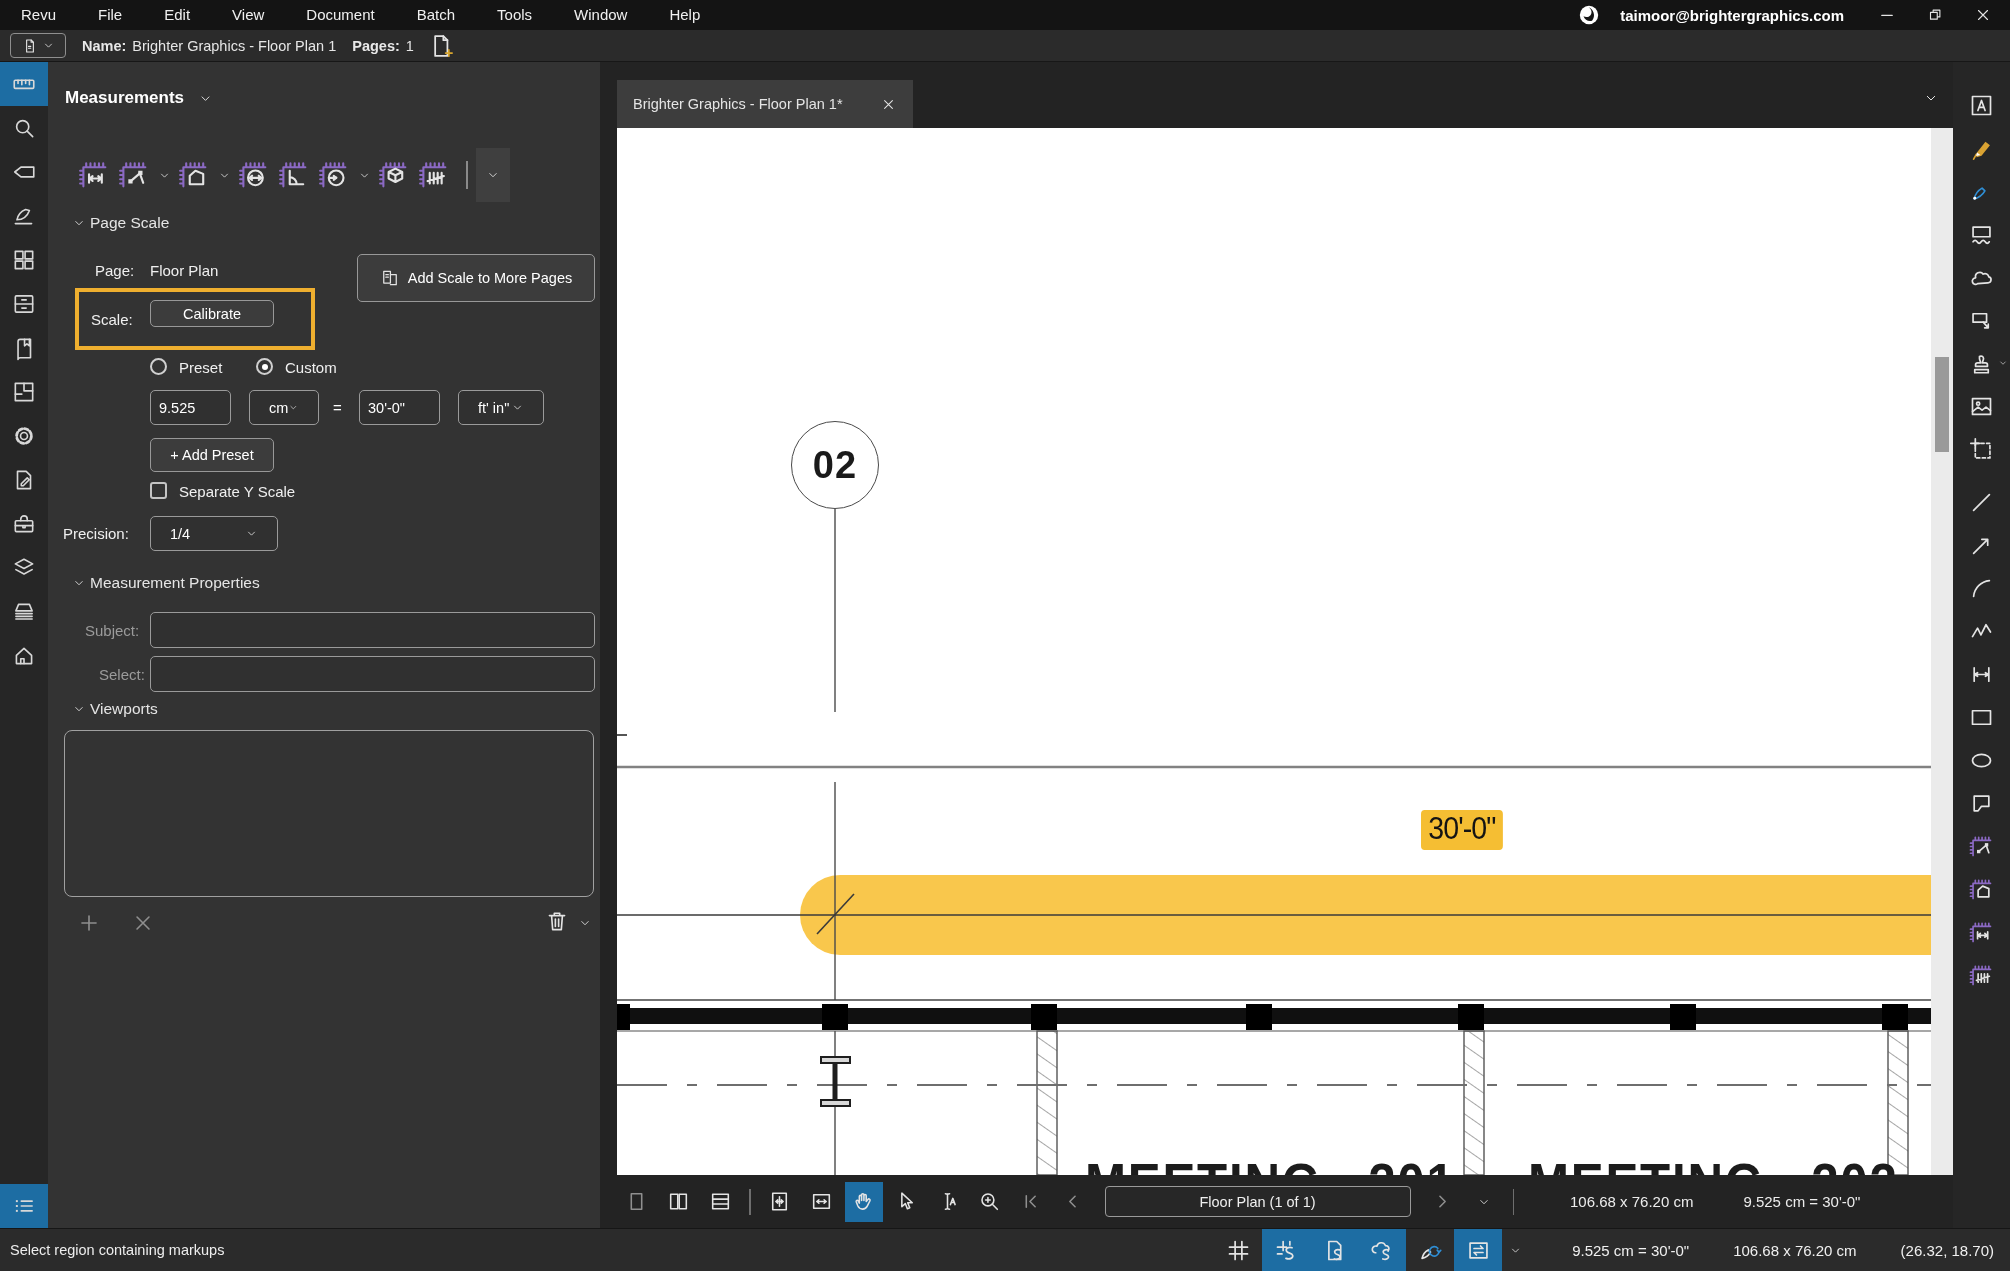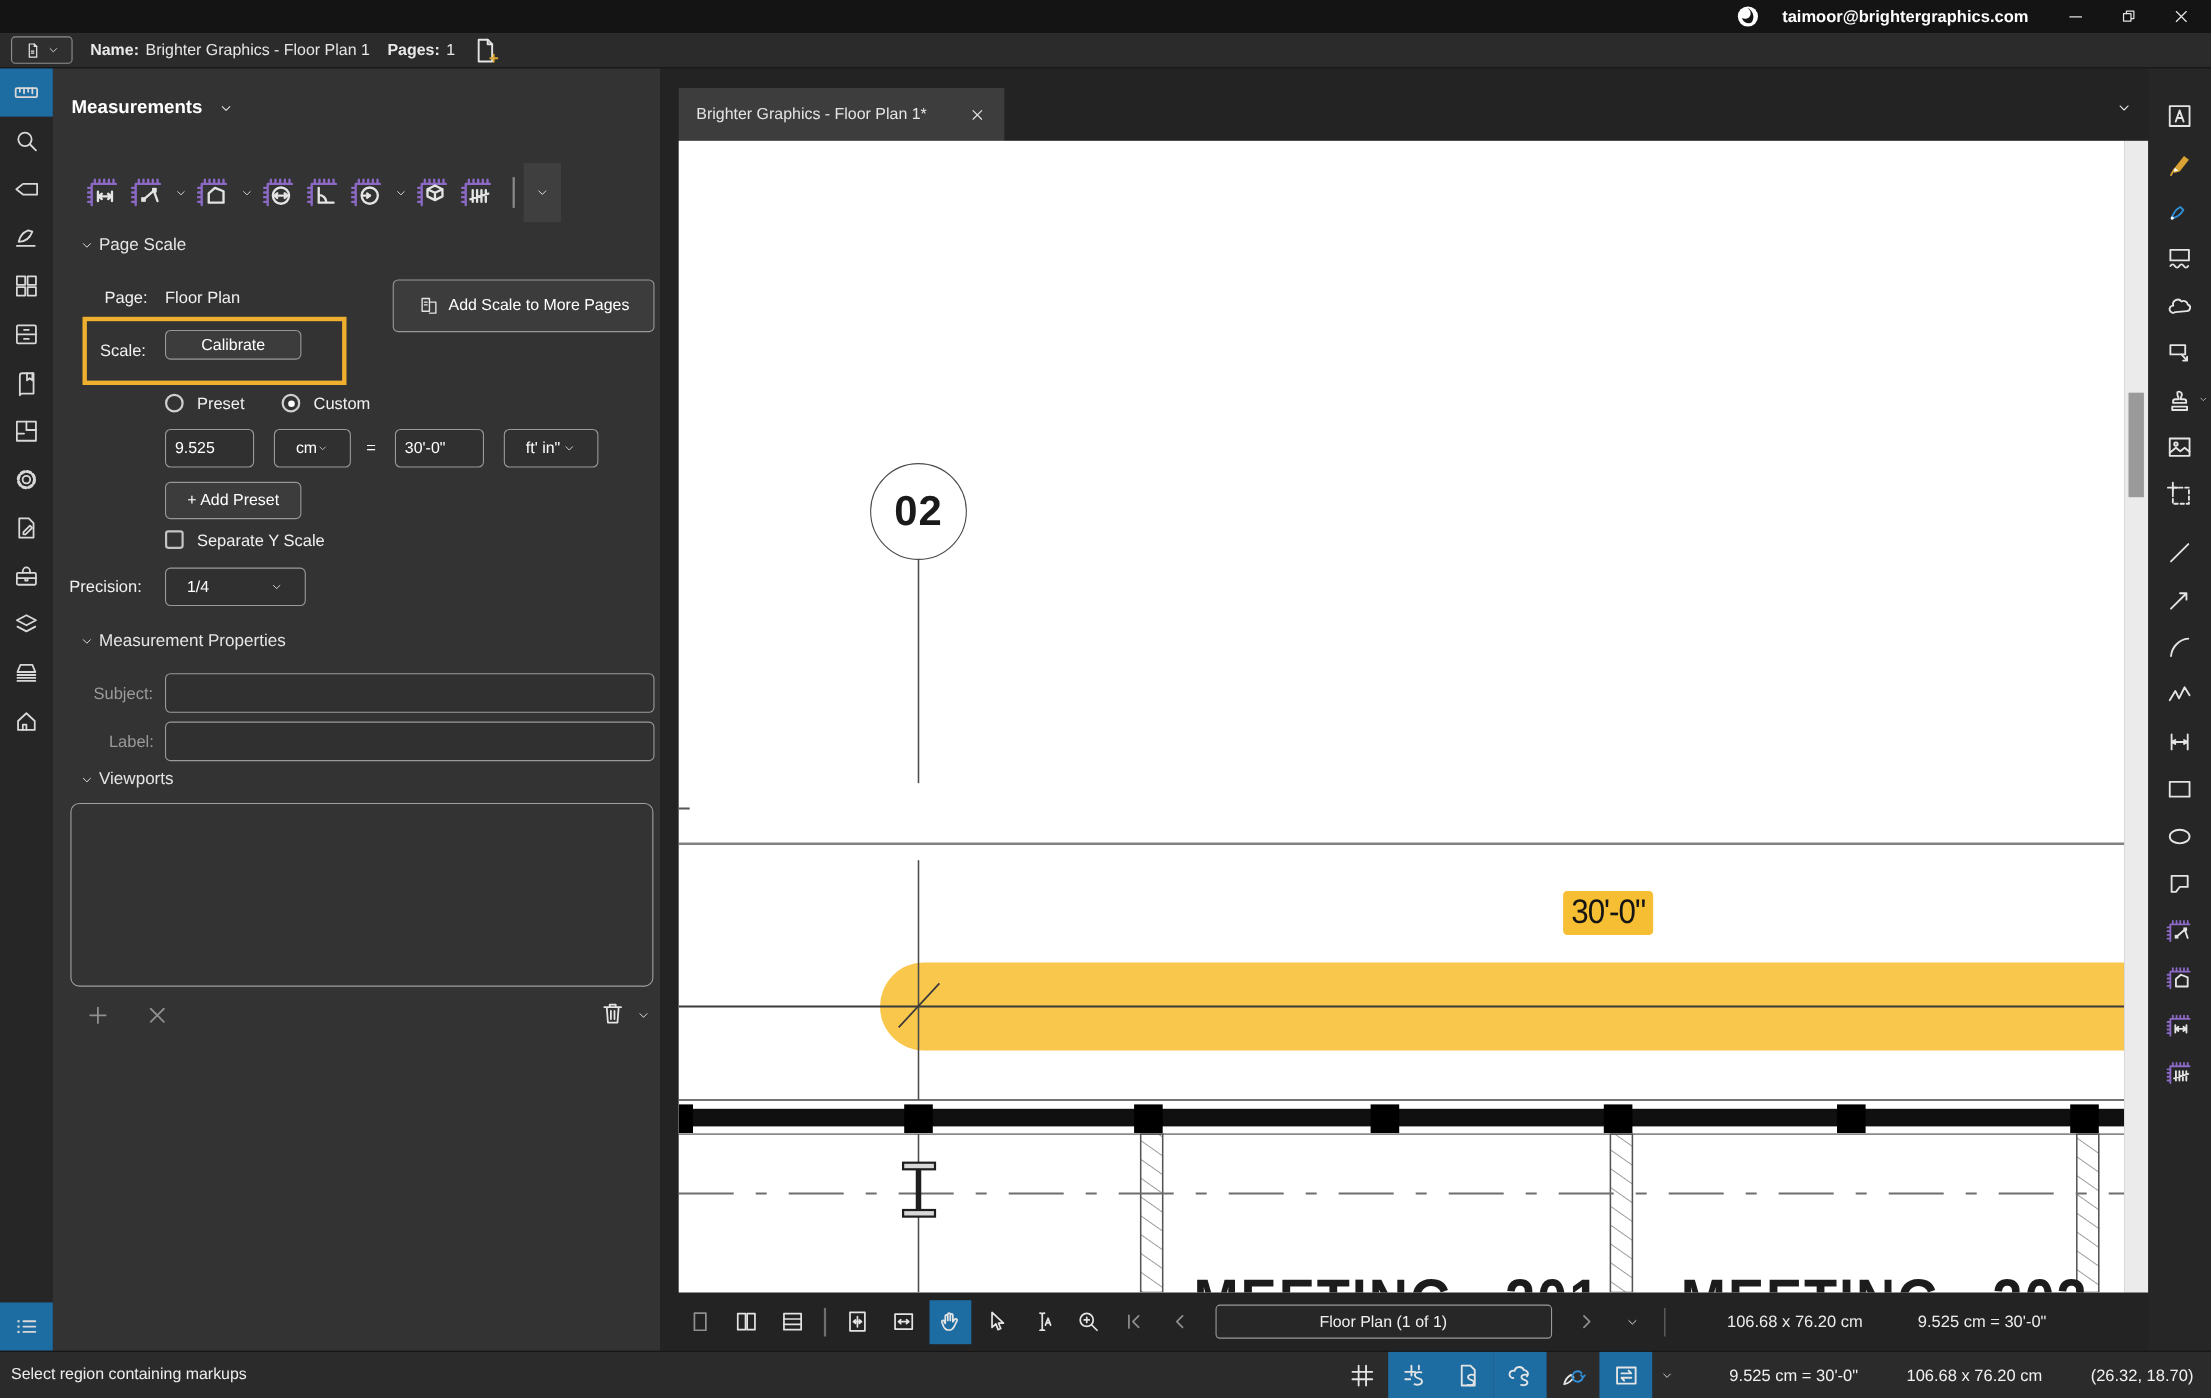--- a/index.html
+++ b/index.html
@@ -109,20 +109,31 @@
   .rightrail { position:absolute; top:62px; right:0; width:57px; bottom:43px; background:#262626; display:flex; flex-direction:column; align-items:center; padding-top:22px; z-index:20; }
   .rr-item { height:43px; width:57px; display:flex; align-items:center; justify-content:center; cursor:pointer; position:relative; }
   .rr-item .ic { width:27px; height:27px; }
   .rr-item .sidechev { position:absolute; right:2px; top:16px; width:10px; height:10px; }
   .rr-sep { height:10px; }
 </style>
 </head>
 <body>
 
 <div class="titlebar">
+  <div class="menus">
+    <span class="menu-item">Revu</span>
+    <span class="menu-item">File</span>
+    <span class="menu-item">Edit</span>
+    <span class="menu-item">View</span>
+    <span class="menu-item">Document</span>
+    <span class="menu-item">Batch</span>
+    <span class="menu-item">Tools</span>
+    <span class="menu-item">Window</span>
+    <span class="menu-item">Help</span>
+  </div>
   <div class="tb-right">
     <span class="ic logo">
         <svg viewBox="0 0 24 24" fill="none" stroke="currentColor" stroke-width="1.5" stroke-linecap="round" stroke-linejoin="round">
           <circle cx="12" cy="12" r="10" fill="#fff" stroke="none"></circle>
           <path fill="#161616" stroke="none" d="M11.5 3.6c3.4 2.2 4.2 6 2.1 8.6-1.8 2.2-5 2.6-7.6 1.2 1.3 4.2 5.6 6.1 9.3 4.9 1.9-2.3 2.8-5.4 1.7-8.7-1-3-3-5.2-5.5-6z"></path>
         </svg>
       </span>
     <span class="account">taimoor@brightergraphics.com</span>
     <div class="win-btns">
       <span class="ic">
@@ -483,21 +494,21 @@
   <div class="sec-head" style="left:24px; top:512px;">
     <span class="ic">
         <svg viewBox="0 0 24 24" fill="none" stroke="currentColor" stroke-width="1.5" stroke-linecap="round" stroke-linejoin="round">
           <path d="M6.5 9.5l5.5 5.5 5.5-5.5"></path>
         </svg>
       </span>
     <span>Measurement Properties</span>
   </div>
   <span class="flabel gray" style="left:37px; top:560px;">Subject:</span>
   <input class="tinput" style="left: 102px; top: 550px; width: 445px; height: 36px;" value="">
-  <span class="flabel gray" style="left:51px; top:604px;">Label:</span>
+  <span class="flabel gray" style="left:51px; top:604px;">Select:</span>
   <input class="tinput" style="left: 102px; top: 594px; width: 445px; height: 36px;" value="">
 
   <div class="sec-head" style="left:24px; top:638px;">
     <span class="ic">
         <svg viewBox="0 0 24 24" fill="none" stroke="currentColor" stroke-width="1.5" stroke-linecap="round" stroke-linejoin="round">
           <path d="M6.5 9.5l5.5 5.5 5.5-5.5"></path>
         </svg>
       </span>
     <span>Viewports</span>
   </div>

